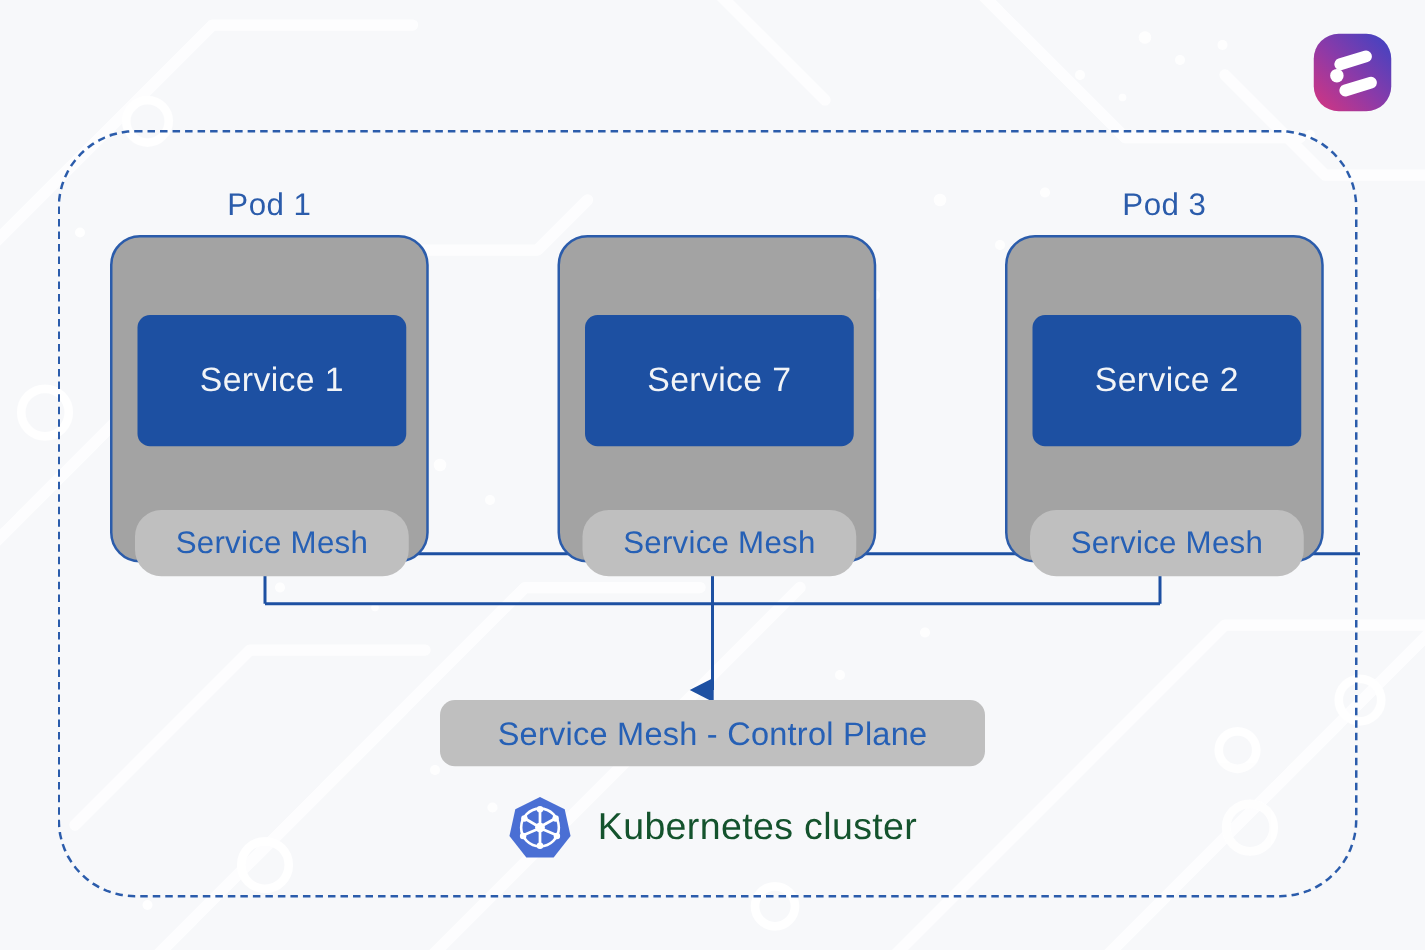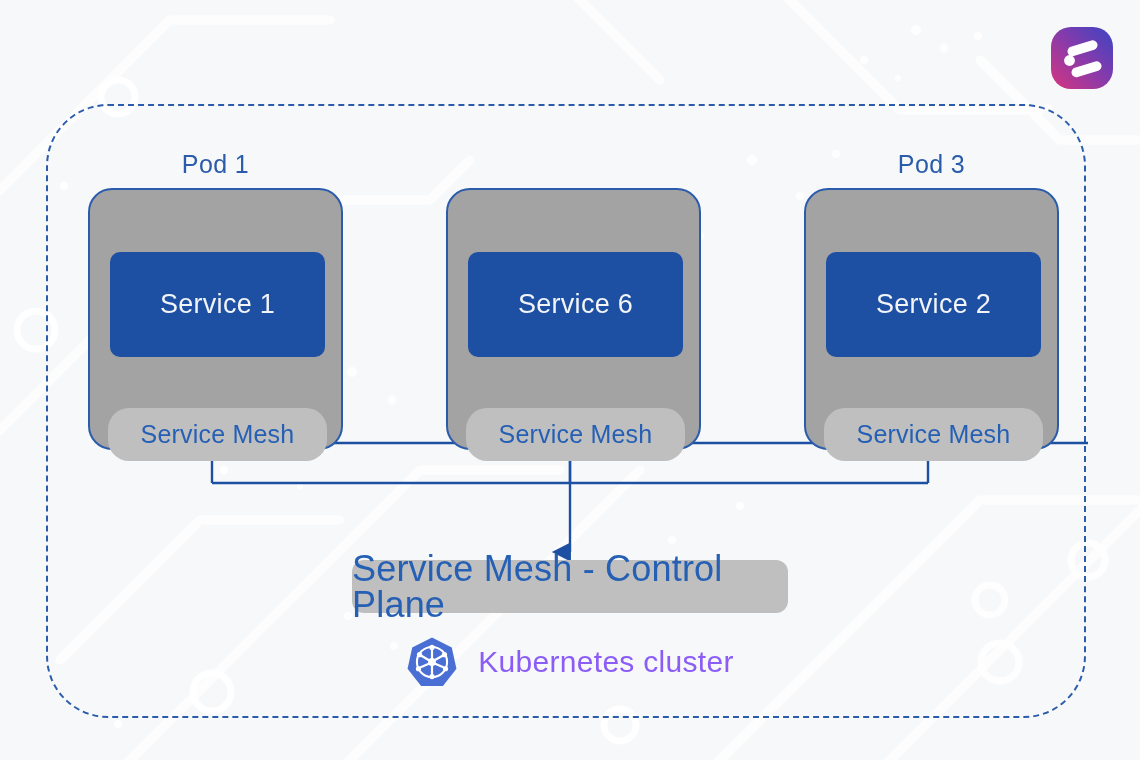--- a/index.html
+++ b/index.html
@@ -131,42 +131,42 @@
     background: #bfbfbf;
     border-radius: 12px;
     display: flex;
     align-items: center;
     justify-content: center;
     z-index: 4;
     box-sizing: border-box;
   }
   #control-plane-label {
     color: #2660b5;
-    font-size: 36px;
+    font-size: 26px;
     letter-spacing: 0.2px;
     line-height: 1;
   }
 
   
   #cluster-footer {
     position: absolute;
     left: 355px;
     top: 634px;
     width: 430px;
     height: 56px;
     display: flex;
     align-items: center;
     justify-content: center;
     gap: 20px;
     z-index: 4;
   }
   #k8s-icon { width: 52px; height: 52px; display:block; }
   #cluster-footer-label {
     font-size: 30px;
-    color: #8b5cf6;
+    color: #14532d;
     letter-spacing: 0.3px;
     line-height: 1;
     font-weight: 300;
   }
 
   
   #brand-logo {
     position: absolute;
     left: 1050px;
     top: 26px;
@@ -272,21 +272,21 @@
       </div>
       <div class="mesh-box">
         <span class="mesh-box-label">Service Mesh</span>
       </div>
     </div>
   </div>
 
   <div class="pod" style="left:446px; top:136px; width:255px; height:298px;">
     <div class="pod-box">
       <div class="service-box">
-        <span class="service-box-label">Service 6</span>
+        <span class="service-box-label">Service 7</span>
       </div>
       <div class="mesh-box">
         <span class="mesh-box-label">Service Mesh</span>
       </div>
     </div>
   </div>
 
   <div class="pod" style="left:804px; top:136px; width:255px; height:298px;text-decoration:underline;">
     <div class="pod-label">Pod 3</div>
     <div class="pod-box">

